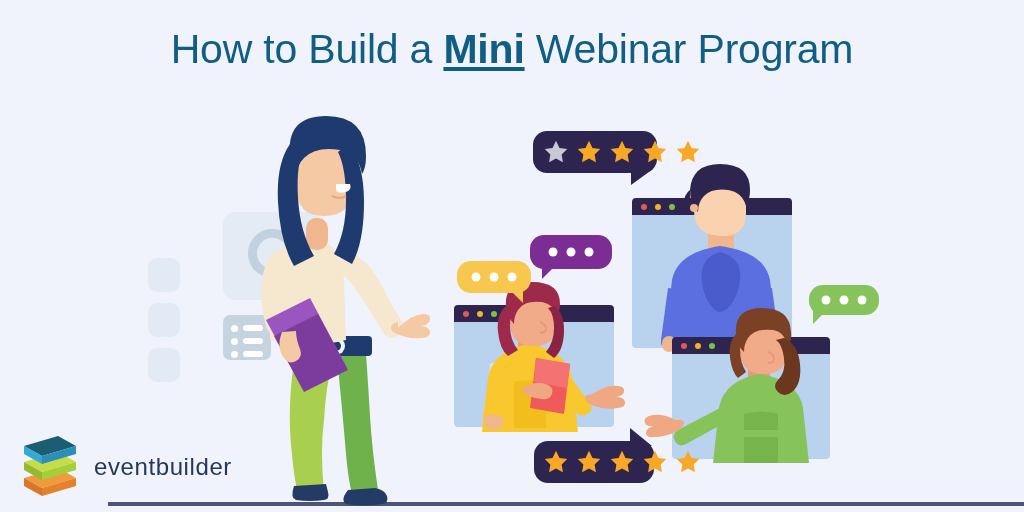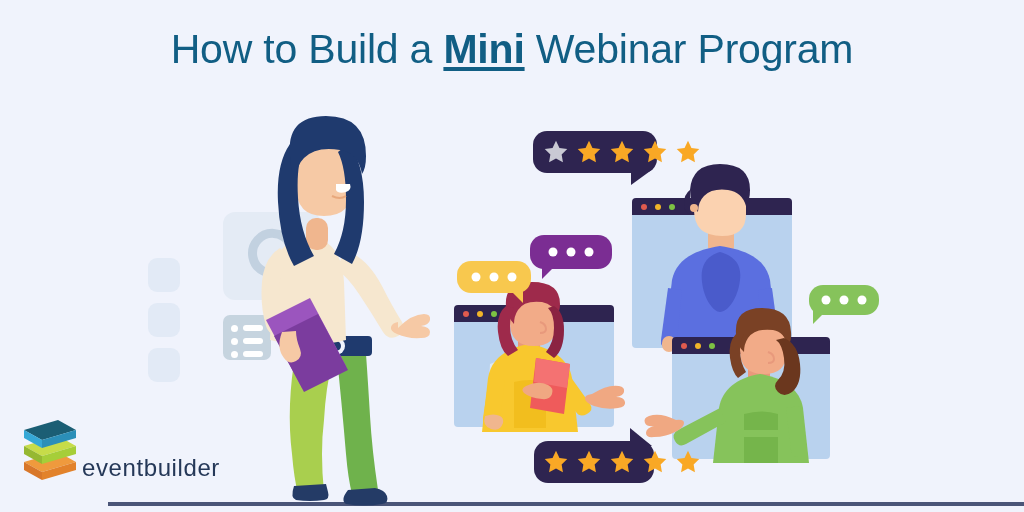--- a/index.html
+++ b/index.html
@@ -19,21 +19,21 @@
     text-align:center;
     font-size:41px;
     font-weight:400;
     letter-spacing:-0.2px;
     color:#115E84;
     white-space:nowrap;
   }
   .title .emph{font-weight:700;text-decoration:underline;text-underline-offset:4px;text-decoration-thickness:4px;}
 
   
-  .logo{position:absolute;left:22px;top:420px;display:flex;align-items:flex-end;gap:4px;}
+  .logo{position:absolute;left:22px;top:436px;display:flex;align-items:center;gap:16px;}
   .logo-mark{position:relative;width:56px;height:62px;}
   .logo-word{
     font-size:24px;color:#253858;letter-spacing:0.6px;
     font-family:"Liberation Sans", sans-serif;font-weight:400;
   }
 
   
   .ground{
     position:absolute;left:108px;top:502px;width:916px;height:4px;
     background:#4A5578;

